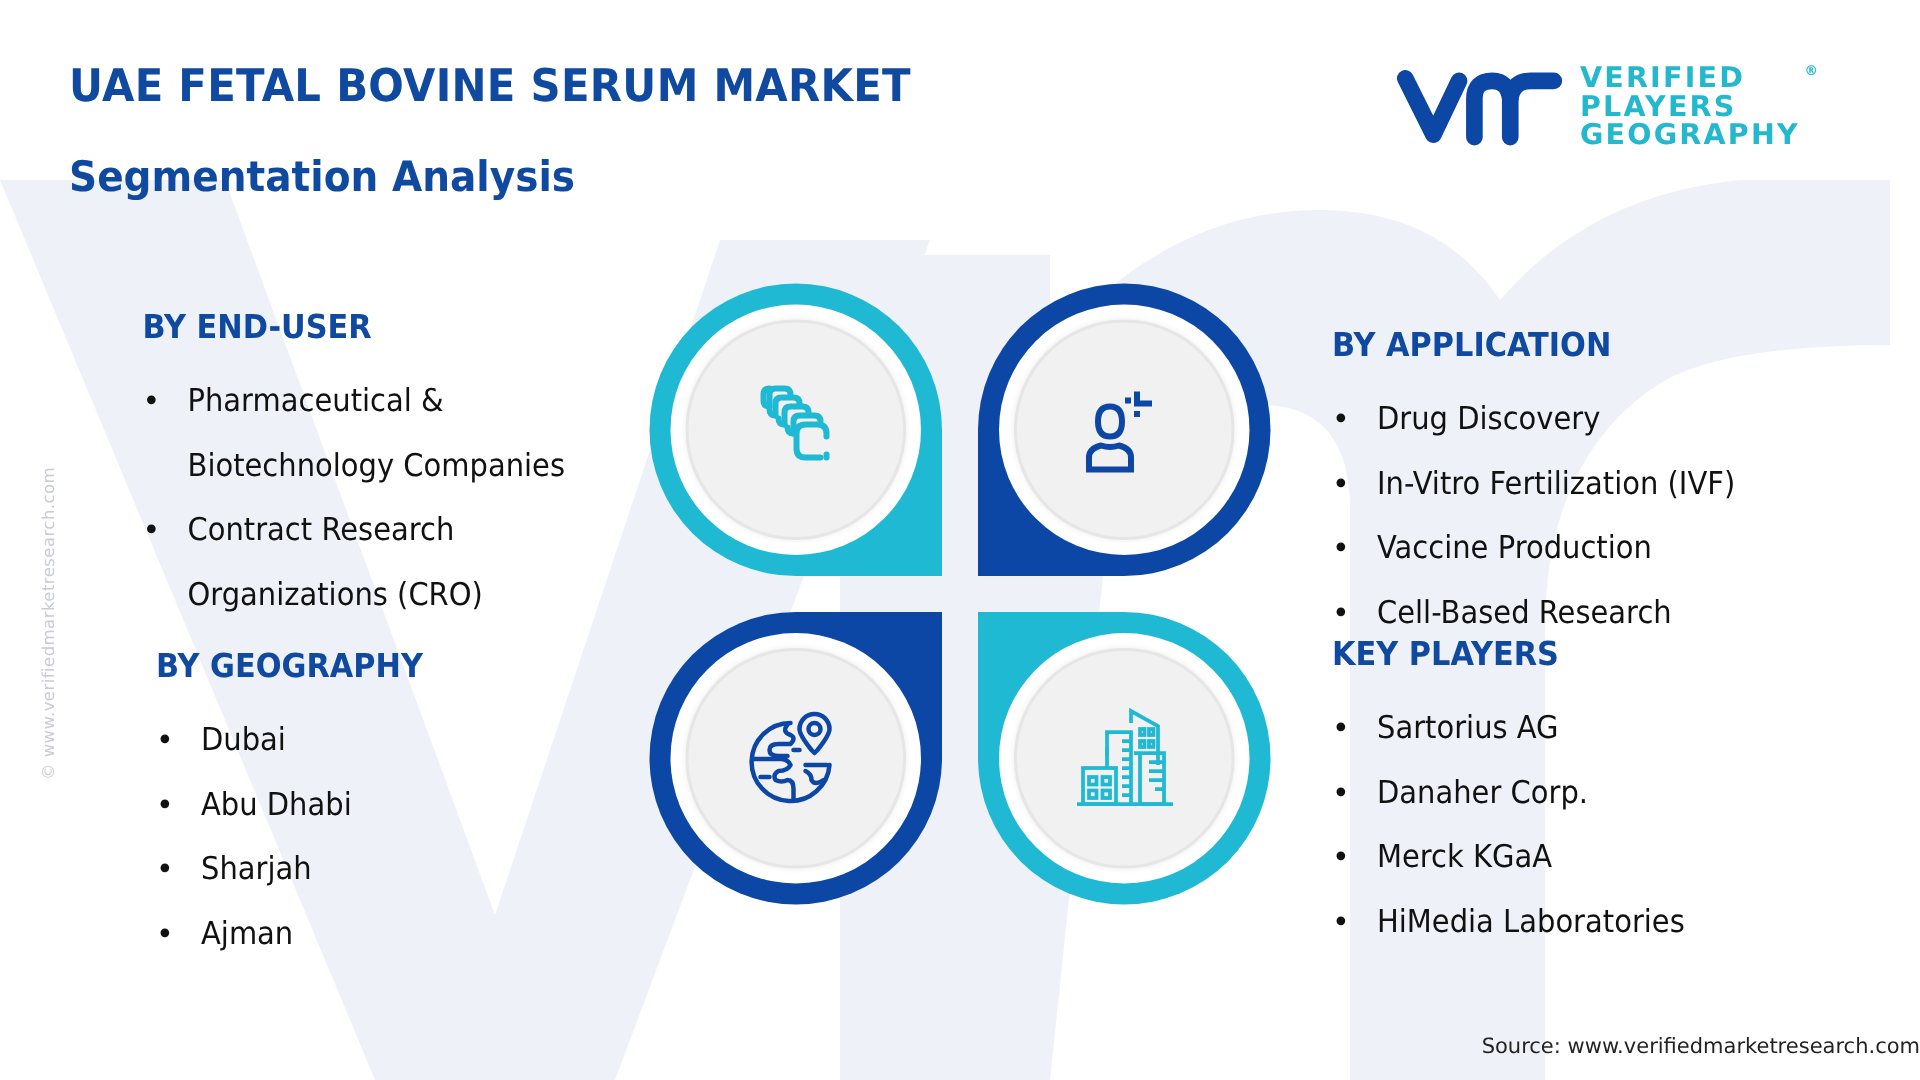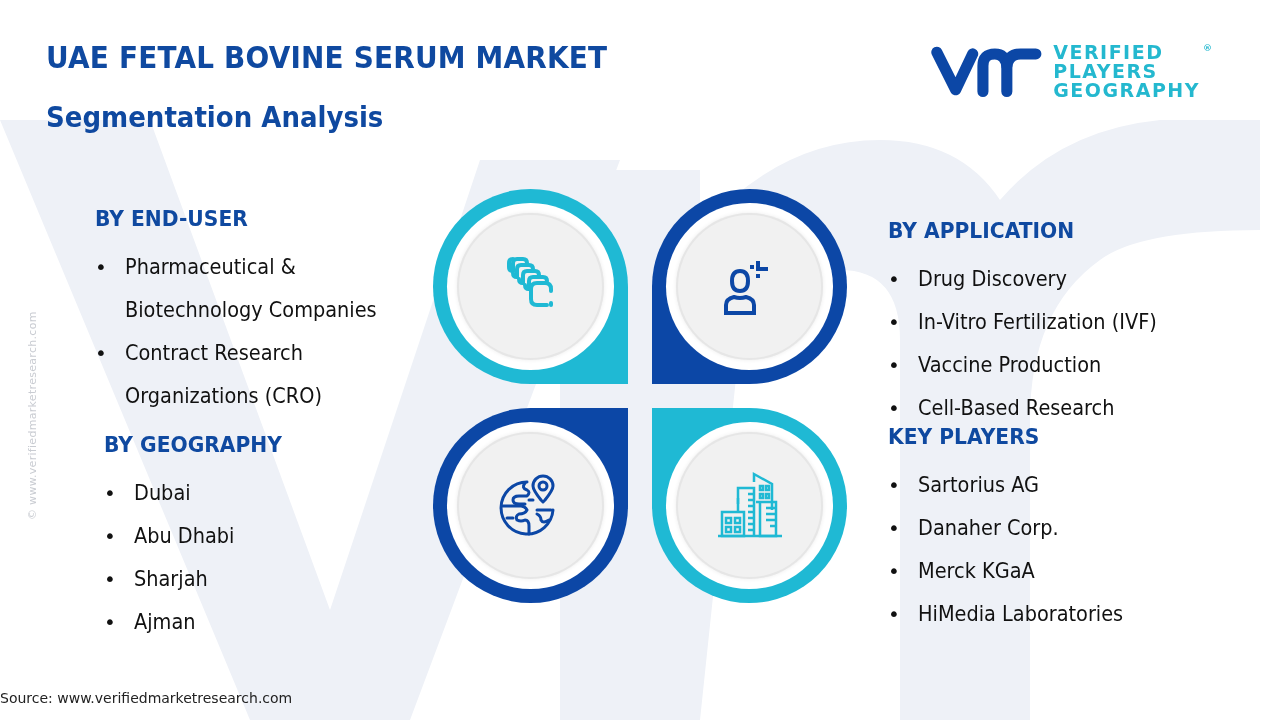--- a/index.html
+++ b/index.html
@@ -44,21 +44,21 @@
 
     .q-tl { left: 433px; top: 189px; }
     .q-tl .ring { background: #1fb9d4; border-radius: 50% 50% 0 50%; }
     .q-tr { left: 652px; top: 189px; }
     .q-tr .ring { background: #0c47a6; border-radius: 50% 50% 50% 0; }
     .q-bl { left: 433px; top: 408px; }
     .q-bl .ring { background: #0c47a6; border-radius: 50% 0 50% 50%; }
     .q-br { left: 652px; top: 408px; }
     .q-br .ring { background: #1fb9d4; border-radius: 0 50% 50% 50%; }
 
-    .footer { position: absolute; left: 0; width: 1280px; top: 690px; text-align: left; font-size: 14px; color: #222; z-index: 2; font-family: "DejaVu Sans", sans-serif; }
+    .footer { position: absolute; left: 0; width: 1280px; top: 690px; text-align: right; font-size: 14px; color: #222; z-index: 2; font-family: "DejaVu Sans", sans-serif; }
   </style>
 </head>
 <body>
 
 <svg class="watermark" viewBox="0 0 1280 720">
   <g fill="#eef1f7">
     <path d="M0 120 L150 120 L330 610 L480 160 L620 160 L410 720 L250 720 Z"></path>
     <path d="M560 720 L560 170 L700 170 L700 230 Q780 140 880 140 Q960 140 1000 200 Q1060 130 1160 120 L1260 120 L1260 230 Q1140 230 1100 260 Q1030 310 1030 420 L1030 720 L900 720 L900 340 Q900 270 840 270 Q760 270 740 340 L700 720 Z"></path>
   </g>
 </svg>

